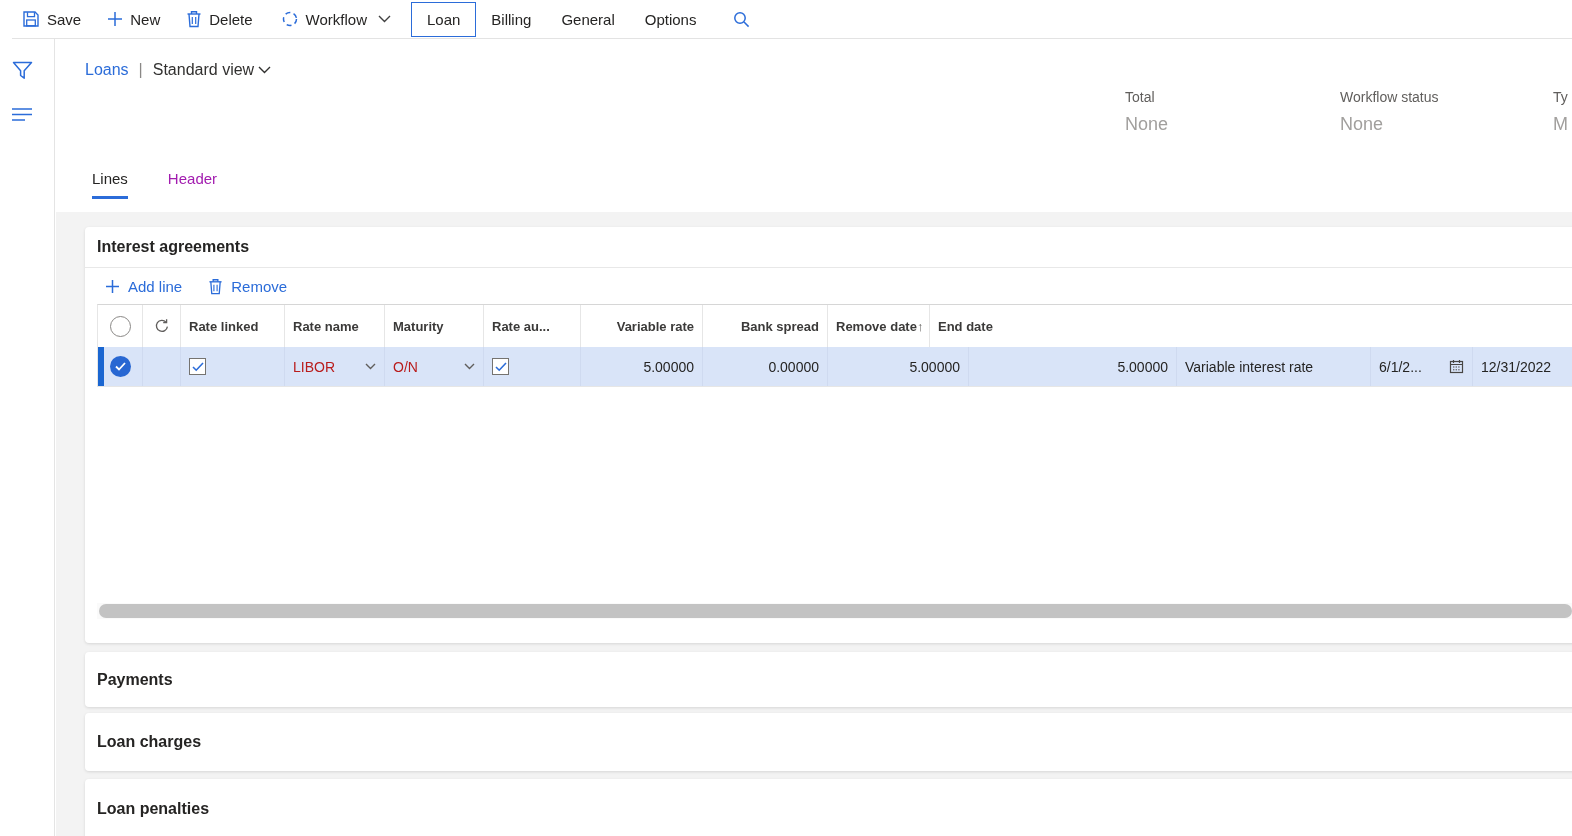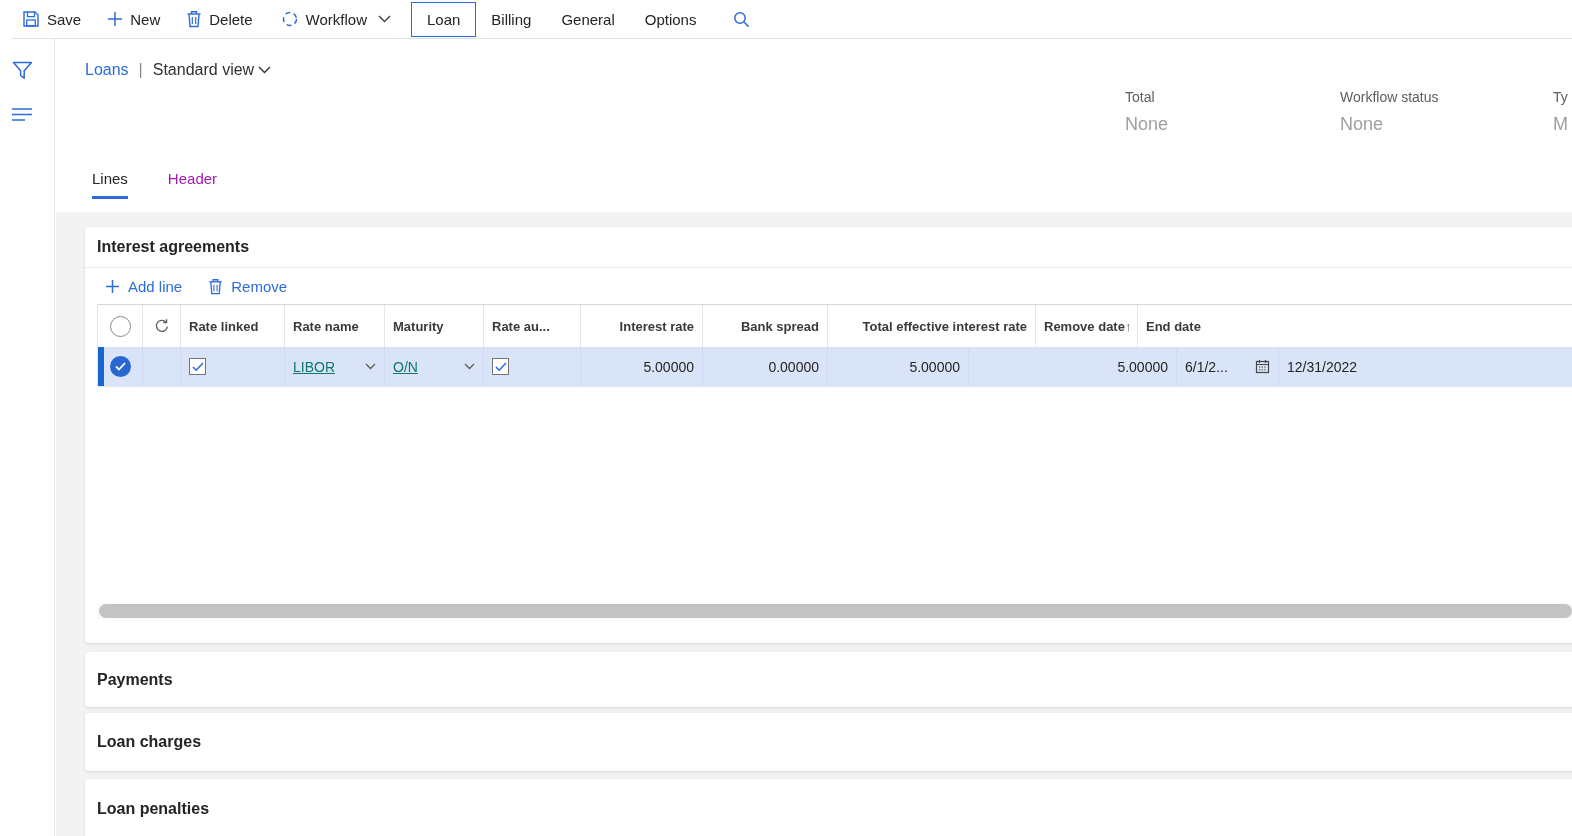--- a/index.html
+++ b/index.html
@@ -86,21 +86,21 @@
   .c12{ flex:1; border-right:none; }
   .g-head .c3,.g-head .c4,.g-head .c11{ justify-content:flex-start; }
   .g-head .c11{ justify-content:space-between; }
   .sort-arrow { color:#605e5c; font-size:13px; }
 
   .sel-circle { width:21px; height:21px; border:1.5px solid #8a8886; border-radius:50%; }
   .sel-circle.checked { border:none; background:#2867d2; display:flex; align-items:center;
                         justify-content:center; }
   .checkbox { width:17px; height:17px; background:#fff; border:1px solid #757370;
               display:flex; align-items:center; justify-content:center; cursor:pointer; }
-  .cell-link { color:#0f766e; cursor:pointer;text-decoration:underline; }
+  .cell-link { color:#b91c1c; cursor:pointer; }
 
   
   .hscroll { position:absolute; left:12px; right:6px; bottom:24px; height:16px; background:#fafafa; }
   .hscroll .thumb { position:absolute; left:2px; top:1px; height:14px; width:calc(100% - 9px);
                     background:#c3c3c3; border-radius:7px; cursor:pointer; }
 
   svg { display:block; }
 </style>
 </head>
 <body>
@@ -265,23 +265,22 @@
               <svg width="16" height="16" viewBox="0 0 16 16">
                   <path d="M13.4 8.6A5.5 5.5 0 1 1 12 4.1" fill="none" stroke="#605e5c" stroke-width="1.3"></path>
                   <path d="M12.6 1.2v3.4H9.2" fill="none" stroke="#605e5c" stroke-width="1.3"></path>
                 </svg>
             </span>
           </div>
           <div class="gc c2">Rate linked</div>
           <div class="gc c3">Rate name</div>
           <div class="gc c4">Maturity</div>
           <div class="gc c5">Rate au...</div>
-          <div class="gc c6">Interest rate</div>
+          <div class="gc c6">Variable rate</div>
           <div class="gc c7">Bank spread</div>
-          <div class="gc c9">Total effective interest rate</div>
           <div class="gc c11">
             <span>Remove date</span>
             <span class="sort-arrow">↑</span>
           </div>
           <div class="gc c12">End date</div>
         </div>
 
         <div class="g-row">
           <div class="gc c0">
             <span class="sel-circle checked">
@@ -318,20 +317,21 @@
             <span class="checkbox">
               <svg width="12" height="10" viewBox="0 0 12 10">
                   <path d="M1 5l3.2 3.2L11 1" fill="none" stroke="#2b6cd9" stroke-width="1.6"></path>
                 </svg>
             </span>
           </div>
           <div class="gc c6">5.00000</div>
           <div class="gc c7">0.00000</div>
           <div class="gc c8">5.00000</div>
           <div class="gc c9">5.00000</div>
+          <div class="gc c10">Variable interest rate</div>
           <div class="gc c11">
             <span>6/1/2...</span>
             <span>
               <svg width="15" height="15" viewBox="0 0 15 15">
                   <rect x="1.5" y="2.5" width="12" height="11" fill="none" stroke="#484644" stroke-width="1.2"></rect>
                   <path d="M1.5 5.5h12" stroke="#484644" stroke-width="1"></path>
                   <path d="M4.5 1v3M10.5 1v3" stroke="#484644" stroke-width="1.2"></path>
                   <path d="M4 8h7M4 10.8h7" stroke="#484644" stroke-width="1" stroke-dasharray="1.4 1.2"></path>
                 </svg>
             </span>

